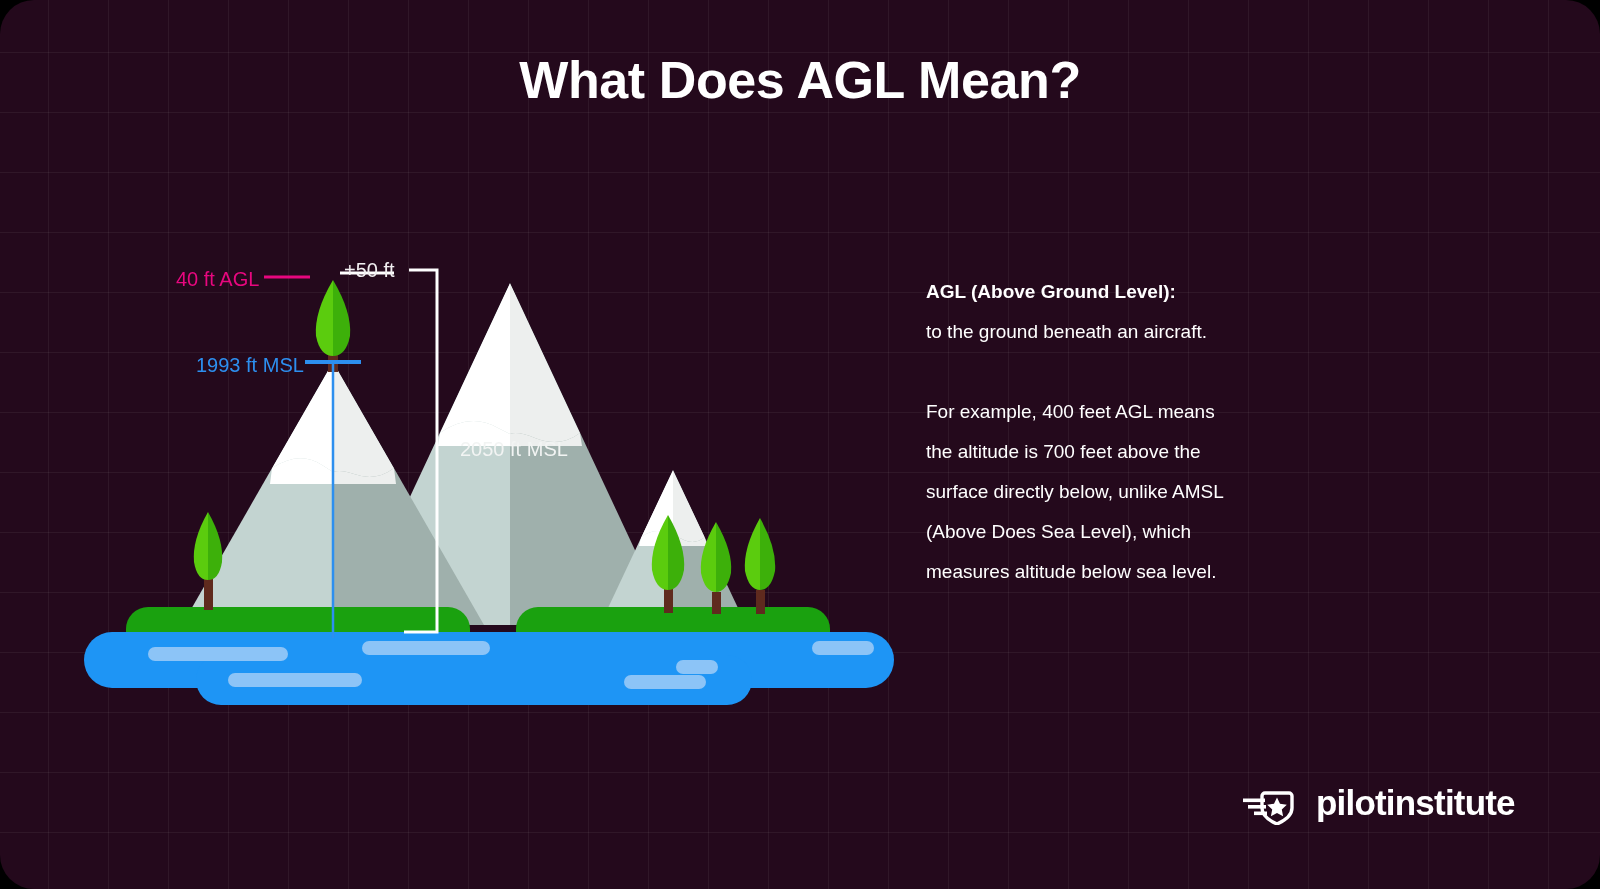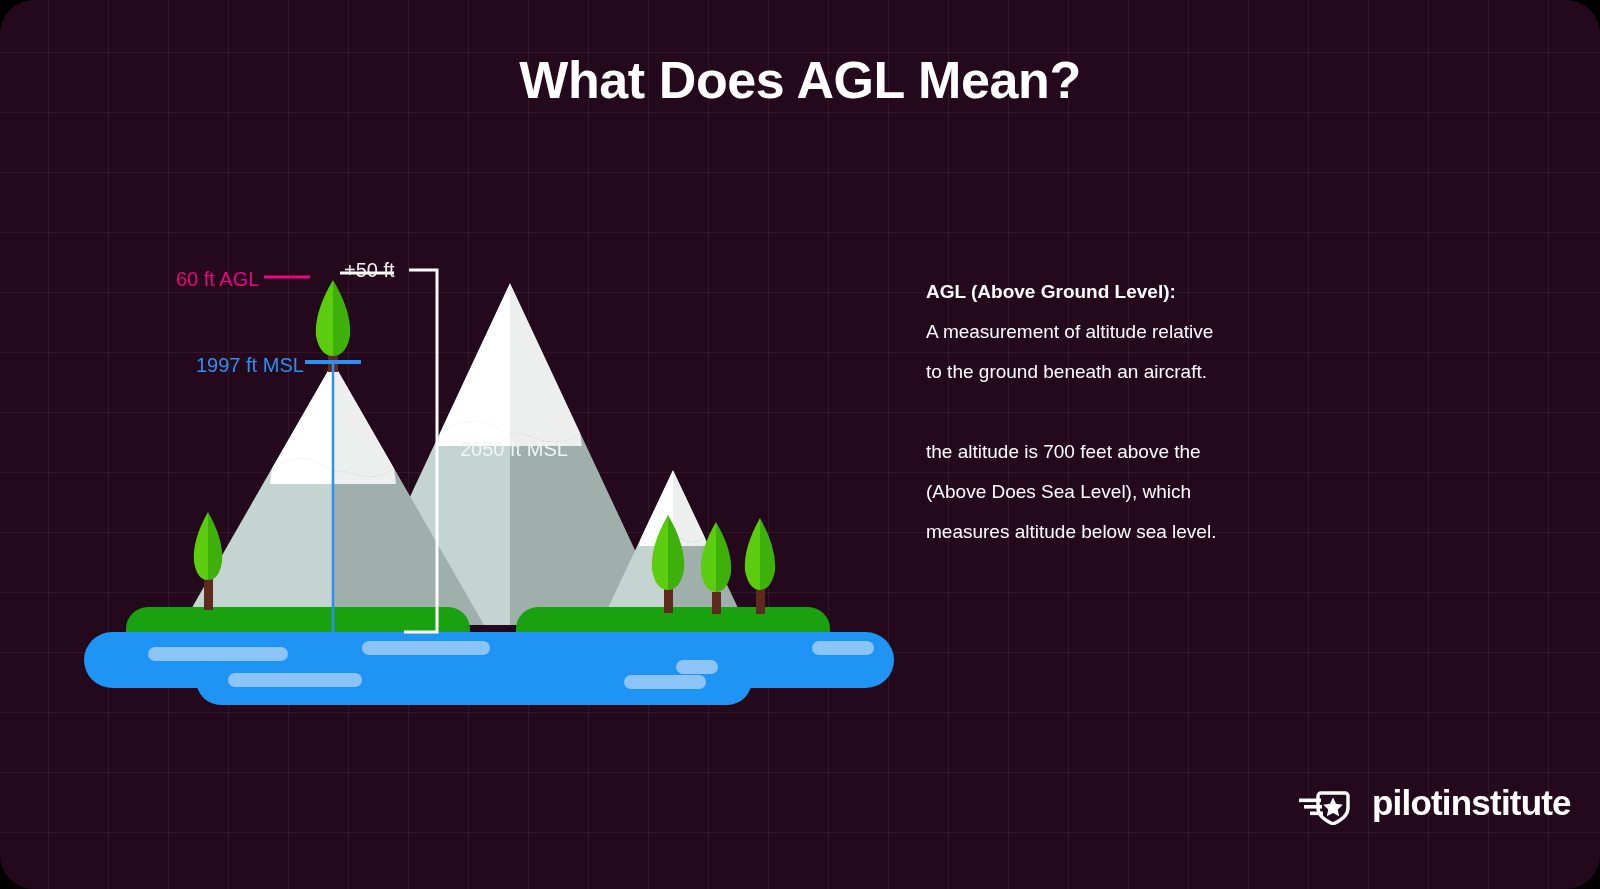--- a/index.html
+++ b/index.html
@@ -67,21 +67,21 @@
     font-size: 20px;
     white-space: nowrap;
   }
   #lbl-agl   { left: 176px; top: 268px; color: #E8077F; }
   #lbl-msl   { left: 196px; top: 354px; color: #2D8FEF; }
   #lbl-plus  { left: 344px; top: 249px; color: #F2EFF1; margin-top: 10px; }
   #lbl-peak  { left: 454px; top: 438px; color: #F2F4F3; margin-left: 6px; }
   
   #logo {
     position: absolute;
-    left: 1299px;
+    left: 1243px;
     top: 781px;
     display: flex;
     align-items: center;
     gap: 11px;
   }
   #logo-text {
     color: #FFFFFF;
     font-size: 35px;
     font-weight: bold;
     letter-spacing: -0.8px;
@@ -194,31 +194,32 @@
       <line x1="305" y1="362" x2="361" y2="362" stroke="#2D8FEF" stroke-width="4"></line>
       <line x1="333" y1="362" x2="333" y2="638" stroke="#2D8FEF" stroke-width="2.5"></line>
     </g>
 
     <g stroke="#FFFFFF" fill="none" stroke-width="3">
       <line x1="340" y1="273" x2="394" y2="273"></line>
       <polyline points="409,270 437,270 437,632 404,632"></polyline>
     </g>
   </svg>
 
-  <div class="lbl" id="lbl-agl">60 ft AGL</div>
-  <div class="lbl" id="lbl-msl">1997 ft MSL</div>
+  <div class="lbl" id="lbl-agl">40 ft AGL</div>
+  <div class="lbl" id="lbl-msl">1993 ft MSL</div>
   <div class="lbl" id="lbl-plus">+50 ft</div>
   <div class="lbl" id="lbl-peak">2050 ft MSL</div>
 
   <div id="copy">
     <div class="lead">AGL (Above Ground Level):</div>
-    <div>A measurement of altitude relative</div>
     <div>to the ground beneath an aircraft.</div>
     <div class="gap"></div>
+    <div>For example, 400 feet AGL means</div>
     <div>the altitude is 700 feet above the</div>
+    <div>surface directly below, unlike AMSL</div>
     <div>(Above Does Sea Level), which</div>
     <div>measures altitude below sea level.</div>
   </div>
 
   <div id="logo">
     <svg width="62" height="44" viewBox="0 0 62 44">
       <g fill="#FFFFFF">
         <path d="M0,17.5 h22 v3.6 h-22 z"></path>
         <path d="M5,24 h18 v3.6 h-18 z"></path>
         <path d="M11,30.5 h13 v3.6 h-13 z"></path>

